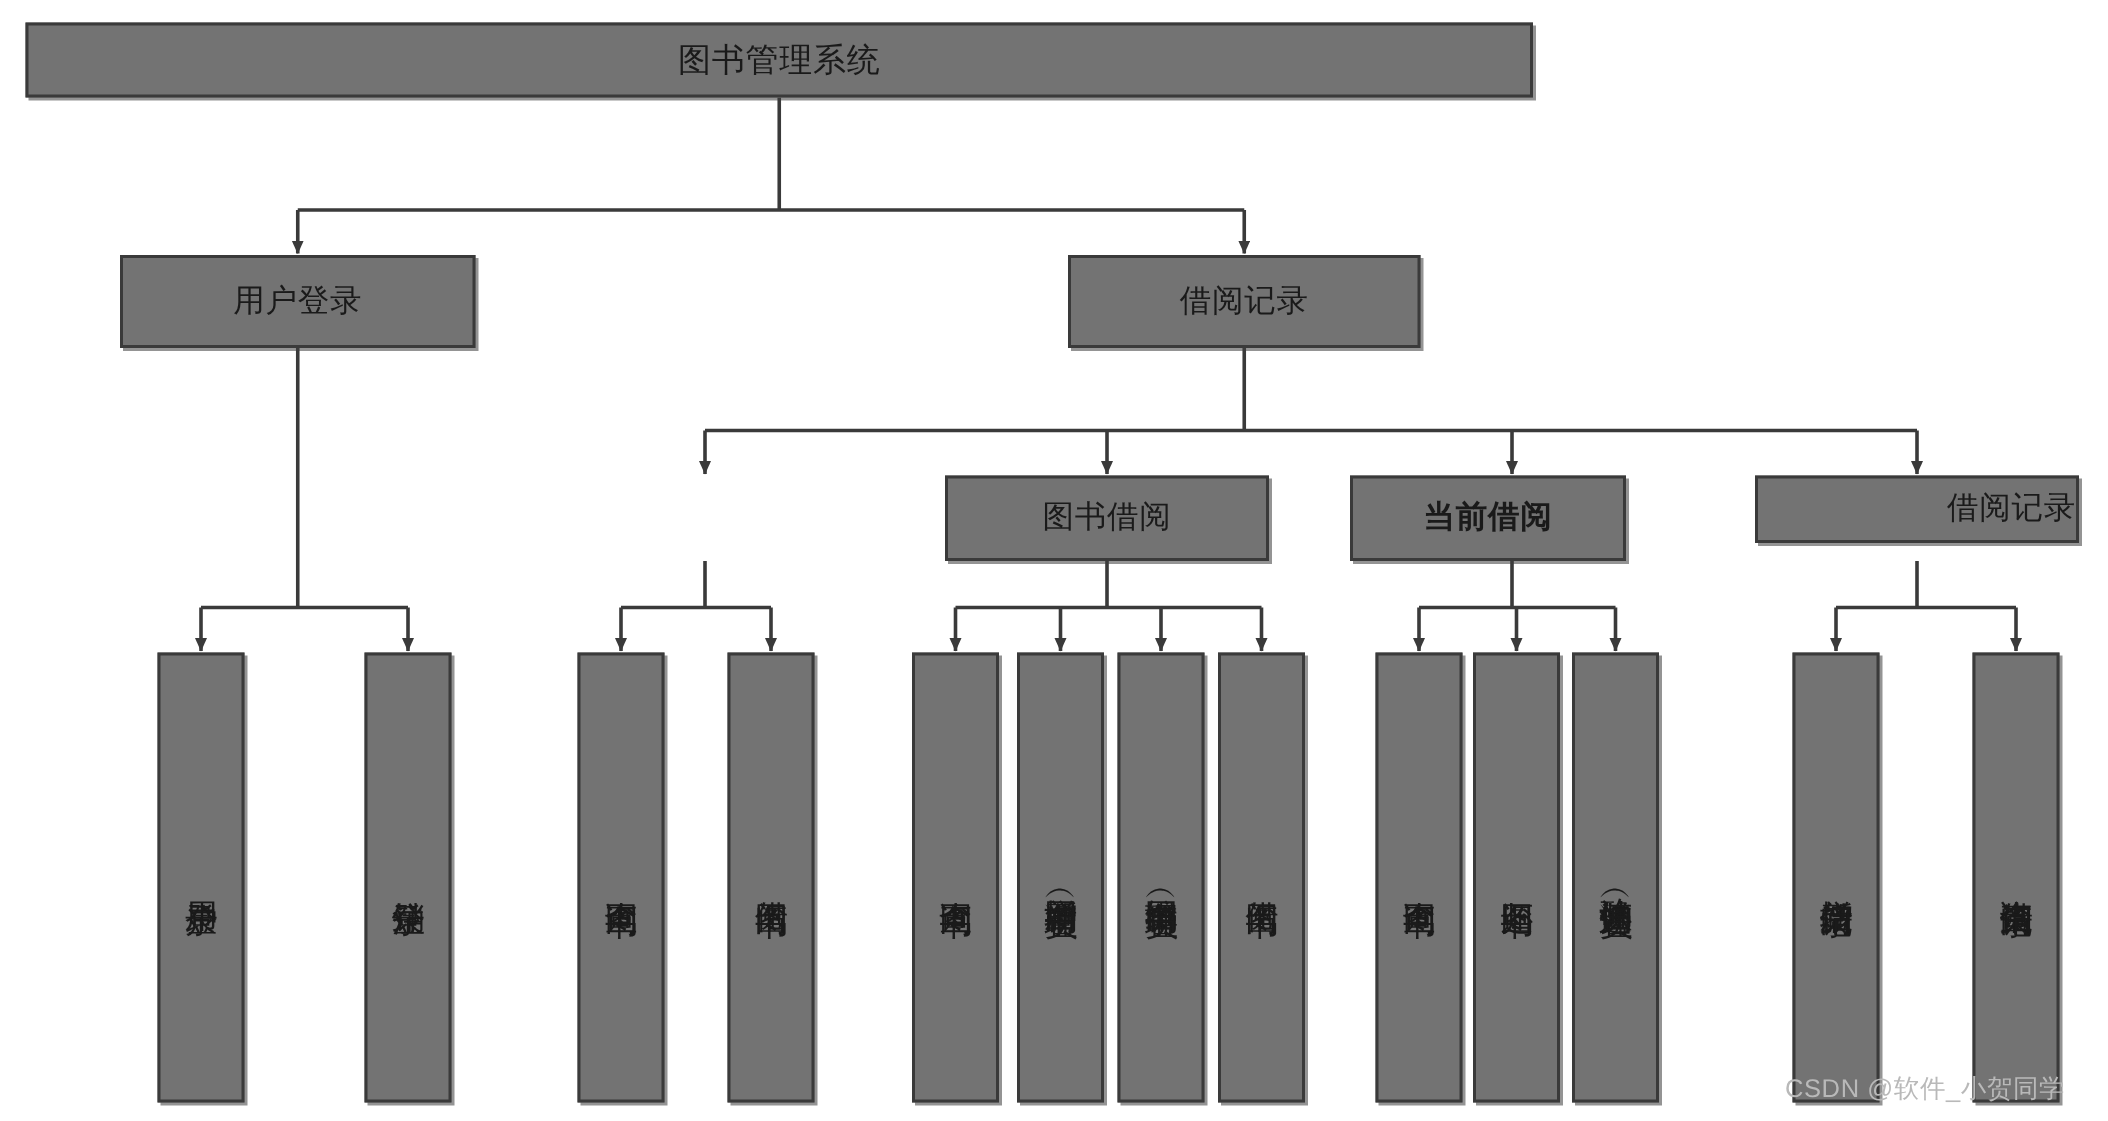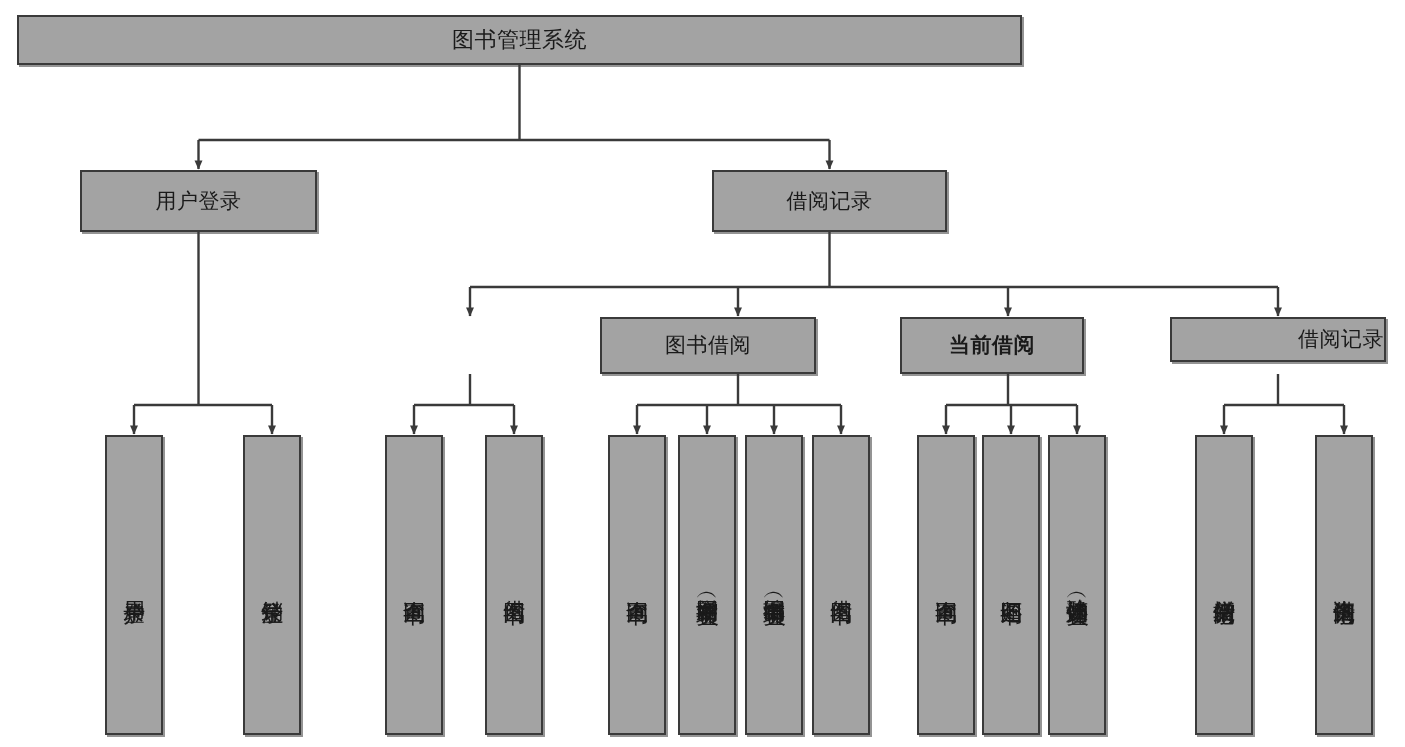--- a/index.html
+++ b/index.html
@@ -22,21 +22,21 @@
     left: 0;
     top: 0;
     width: 1405px;
     height: 747px;
     pointer-events: none;
   }
   .node {
     position: absolute;
     box-sizing: border-box;
     border: 2px solid #3a3a3a;
-    background: #a3a3a3;
+    background: #737373;
     display: flex;
     align-items: center;
     justify-content: center;
     box-shadow: 2px 2px 0 rgba(60,60,60,0.55);
   }
   .node-label {
     color: #1a1a1a;
     font-size: 21px;
     line-height: 1.15;
     letter-spacing: 0.5px;
@@ -115,21 +115,21 @@
     <span class="node-label">图书管理系统</span>
   </div>
 
   <div class="node" id="n-user_login" style="left: 80px; top: 170px; width: 237px; height: 62px;">
     <span class="node-label">用户登录</span>
   </div>
   <div class="node" id="n-book_mgmt" style="left: 712px; top: 170px; width: 235px; height: 62px;">
     <span class="node-label">借阅记录</span>
   </div>
 
-  <div class="node" id="n-book_borrow" style="left: 600px; top: 317px; width: 216px; height: 57px;">
+  <div class="node" id="n-book_borrow" style="left: 630px; top: 317px; width: 216px; height: 57px;">
     <span class="node-label">图书借阅</span>
   </div>
   <div class="node" id="n-current_borrow" style="left: 900px; top: 317px; width: 184px; height: 57px; font-weight: bold;">
     <span class="node-label">当前借阅</span>
   </div>
   <div class="node" id="n-borrow_record" style="left: 1170px; top: 317px; width: 216px; height: 45px; justify-content: flex-end;">
     <span class="node-label">借阅记录</span>
   </div>
 
   <div class="node vertical" id="n-leaf_user_login" style="left: 105px; top: 435px; width: 58px; height: 300px;">
@@ -169,14 +169,15 @@
     <span class="node-label">确认归还（管理员）</span>
   </div>
 
   <div class="node vertical" id="n-leaf_add_record" style="left: 1195px; top: 435px; width: 58px; height: 300px;">
     <span class="node-label">新增借阅记录</span>
   </div>
   <div class="node vertical" id="n-leaf_query_record" style="left: 1315px; top: 435px; width: 58px; height: 300px;">
     <span class="node-label">查询借阅记录</span>
   </div>
 
+  <div class="watermark">CSDN @软件_小贺同学</div>
 
 </div>
 
 </body></html>

